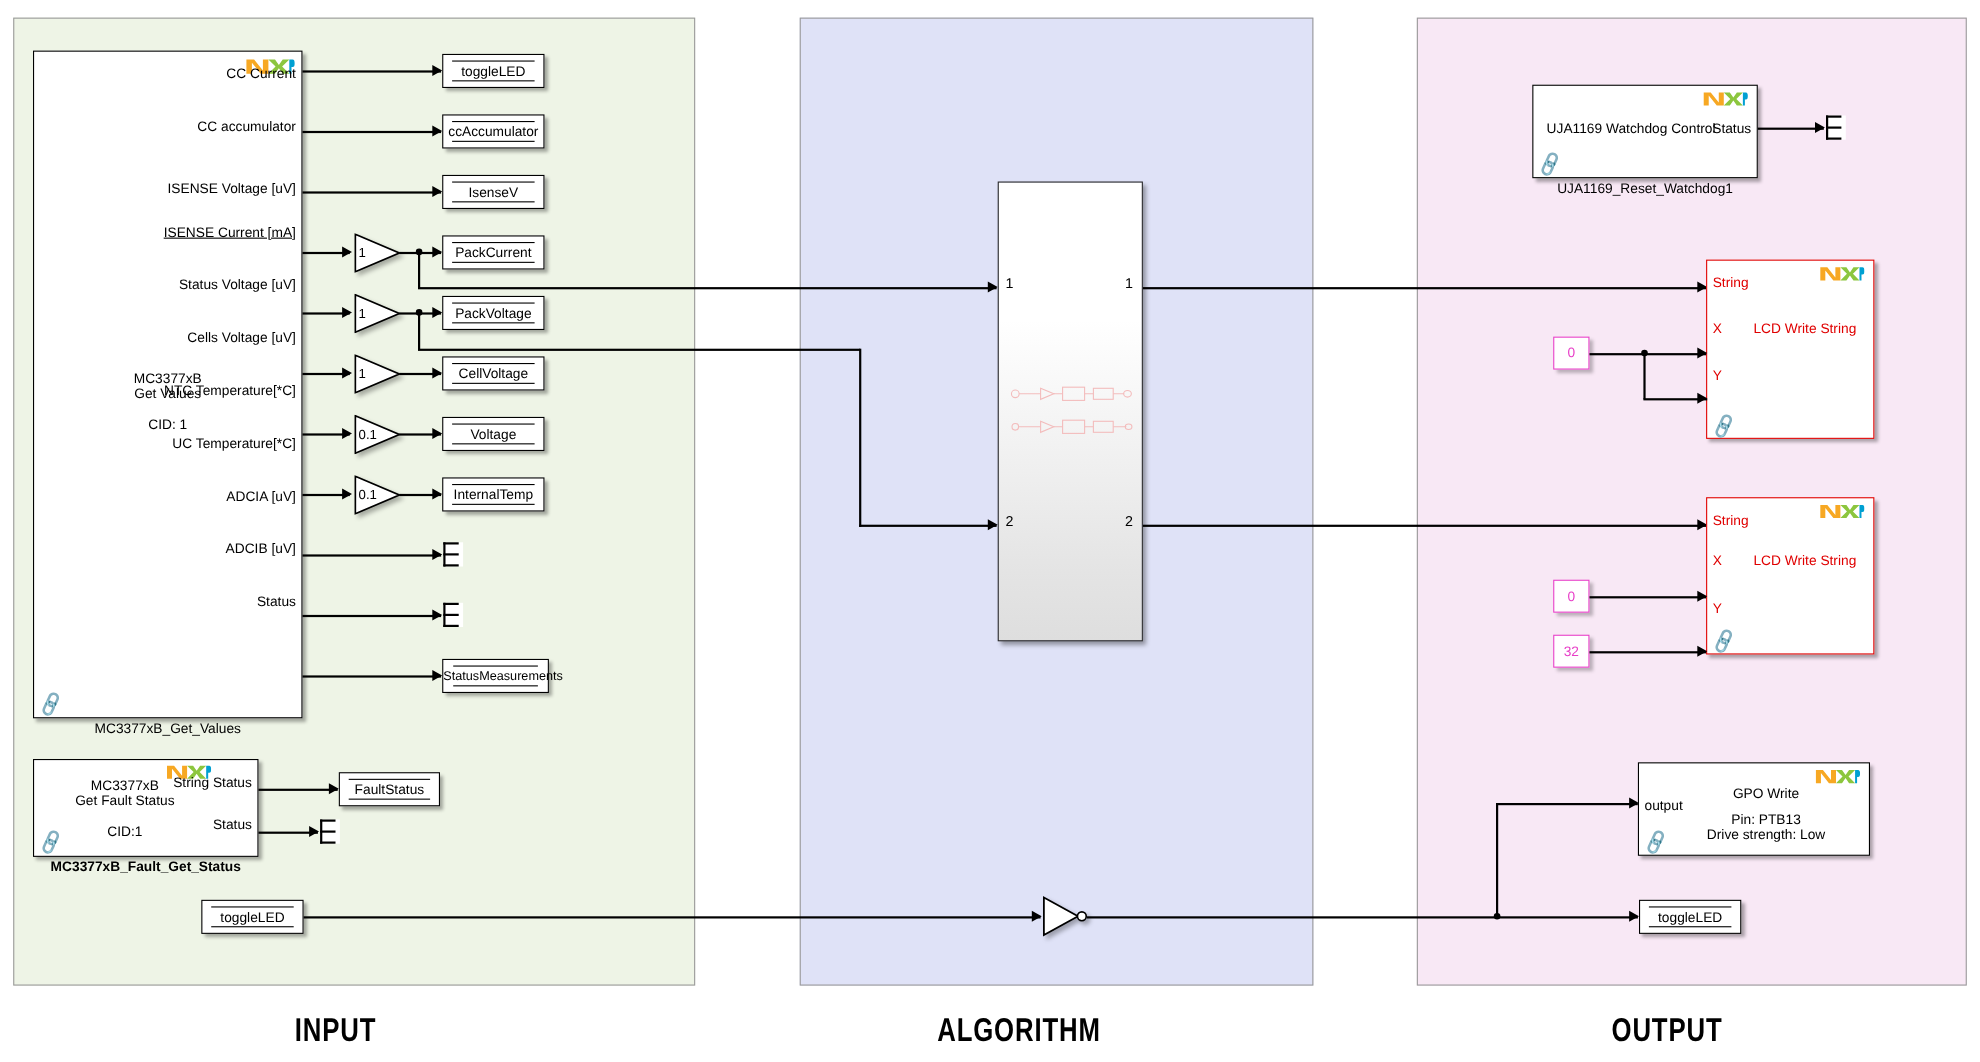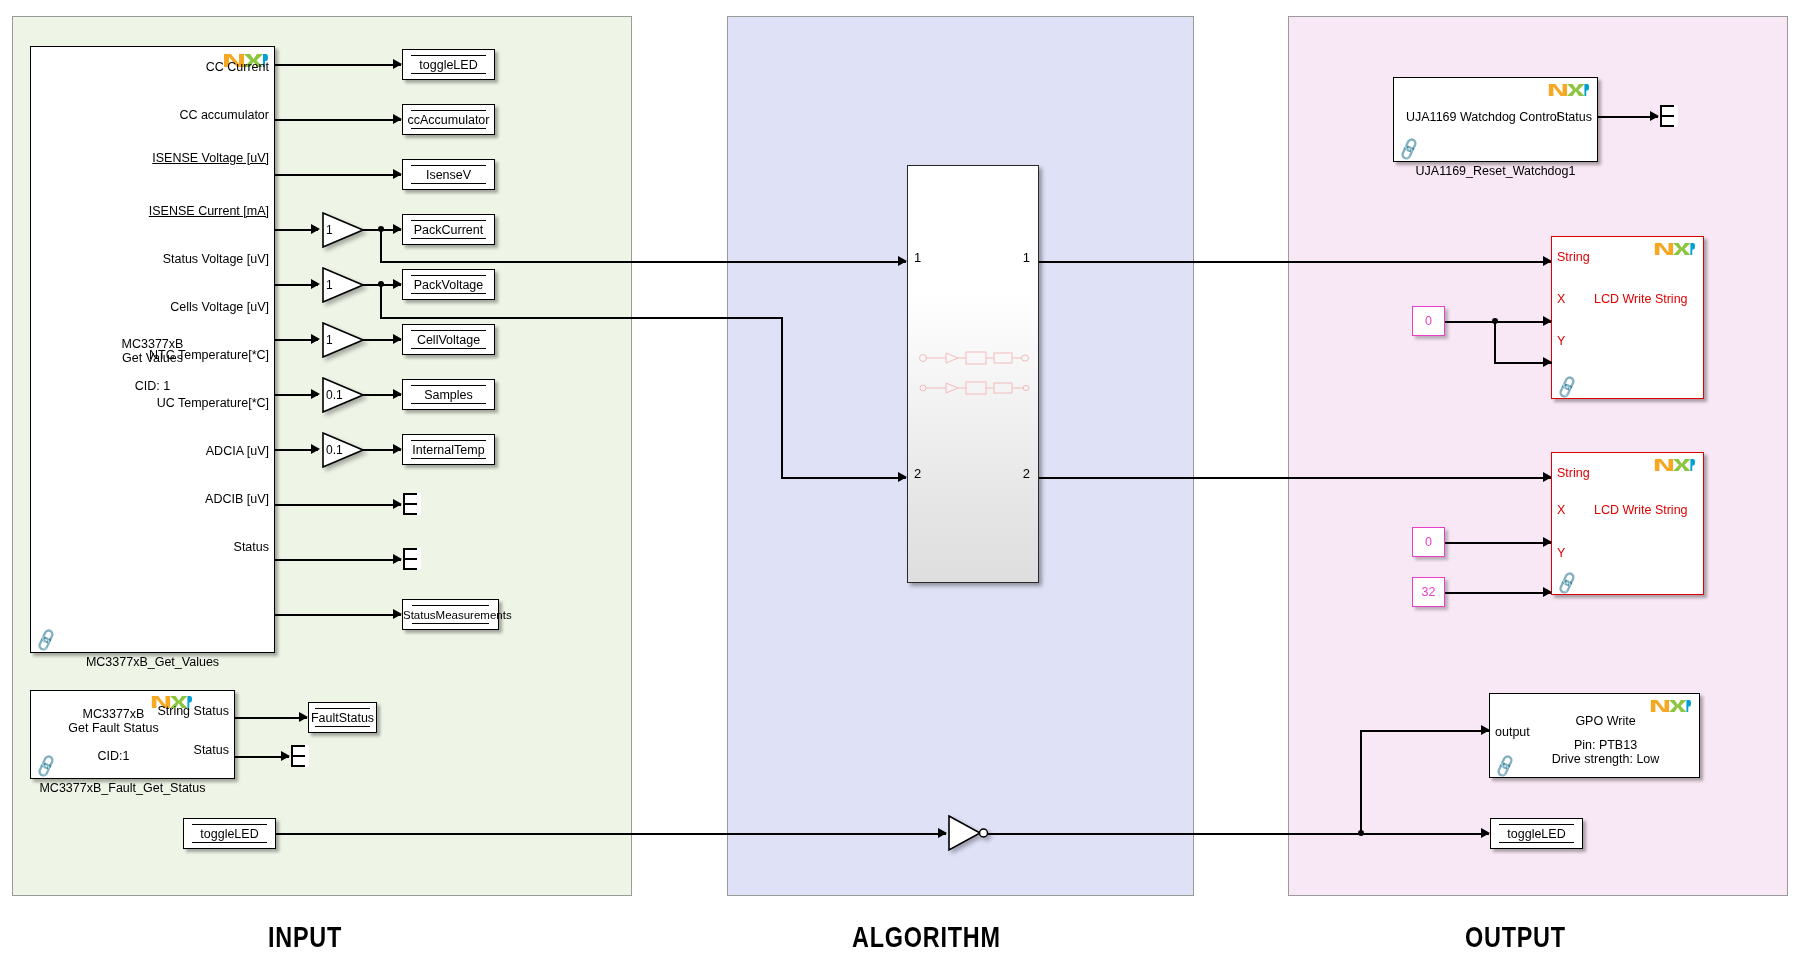--- a/index.html
+++ b/index.html
@@ -106,21 +106,21 @@
     </svg>
   </div>
   <div class="center-txt" style="top:290px;">MC3377xB
 Get Values
 
 CID: 1</div>
   <div class="link-badge" style="left:5px;bottom:3px;">🔗</div>
 
   <div class="port-r" style="top:13px;">CC Current</div>
   <div class="port-r" style="top:61px;">CC accumulator</div>
-  <div class="port-r" style="top:104px;text-decoration:underline;">ISENSE Voltage [uV]</div>
+  <div class="port-r" style="top:117px;">ISENSE Voltage [uV]</div>
   <div class="port-r" style="top:157px;text-decoration:underline;">ISENSE Current [mA]</div>
   <div class="port-r" style="top:205px;">Status Voltage [uV]</div>
   <div class="port-r" style="top:253px;">Cells Voltage [uV]</div>
   <div class="port-r" style="top:301px;">NTC Temperature[*C]</div>
   <div class="port-r" style="top:349px;">UC Temperature[*C]</div>
   <div class="port-r" style="top:397px;">ADCIA [uV]</div>
   <div class="port-r" style="top:445px;">ADCIB [uV]</div>
   <div class="port-r" style="top:493px;">Status</div>
 </div>
 <div class="blk-name" style="left:30px;top:655px;width:245px;">MC3377xB_Get_Values</div>
@@ -201,21 +201,21 @@
 <div class="arrow" style="left:311px;top:389px;"></div>
 <div class="gain" style="left:322px;top:377px;width:42px;height:36px;">
   <svg width="42" height="36" viewBox="0 0 42 36">
       <polygon points="1,1 41,18 1,35" fill="#fff" stroke="#000" stroke-width="1.6"></polygon>
     </svg>
   <span class="gv">0.1</span>
 </div>
 <div class="wire wh" style="left:363px;top:394px;width:38px;"></div>
 <div class="arrow" style="left:393px;top:389px;"></div>
 <div class="goto" style="left:402px;top:379px;width:93px;height:31px;">
-  <span>Samples</span>
+  <span>Voltage</span>
 </div>
 
 <div class="wire wh" style="left:275px;top:449px;width:43px;"></div>
 <div class="arrow" style="left:311px;top:444px;"></div>
 <div class="gain" style="left:322px;top:432px;width:42px;height:36px;">
   <svg width="42" height="36" viewBox="0 0 42 36">
       <polygon points="1,1 41,18 1,35" fill="#fff" stroke="#000" stroke-width="1.6"></polygon>
     </svg>
   <span class="gv">0.1</span>
 </div>
@@ -258,25 +258,25 @@
     </svg>
   </div>
   <div class="center-txt" style="top:16px;left:-38px;">MC3377xB
 Get Fault Status
 
 CID:1</div>
   <div class="link-badge" style="left:5px;bottom:3px;">🔗</div>
   <div class="port-r" style="top:13px;">String Status</div>
   <div class="port-r" style="top:52px;">Status</div>
 </div>
-<div class="blk-name" style="left:20px;top:781px;width:205px;">MC3377xB_Fault_Get_Status</div>
+<div class="blk-name" style="left:30px;top:781px;width:205px;font-weight:bold;">MC3377xB_Fault_Get_Status</div>
 
 <div class="wire wh" style="left:235px;top:717px;width:72px;"></div>
 <div class="arrow" style="left:299px;top:712px;"></div>
-<div class="goto" style="left:308px;top:702px;width:69px;height:31px;">
+<div class="goto" style="left:308px;top:702px;width:92px;height:31px;">
   <span>FaultStatus</span>
 </div>
 
 <div class="wire wh" style="left:235px;top:756px;width:54px;"></div>
 <div class="arrow" style="left:281px;top:751px;"></div>
 <div class="term" style="left:291px;top:745px;">
   <i style="left:0;top:0;width:2px;height:22px;"></i>
   <i style="left:0;top:0;width:14px;height:1.8px;"></i>
   <i style="left:0;top:10px;width:14px;height:1.8px;"></i>
   <i style="left:0;bottom:0;width:14px;height:1.8px;"></i>

